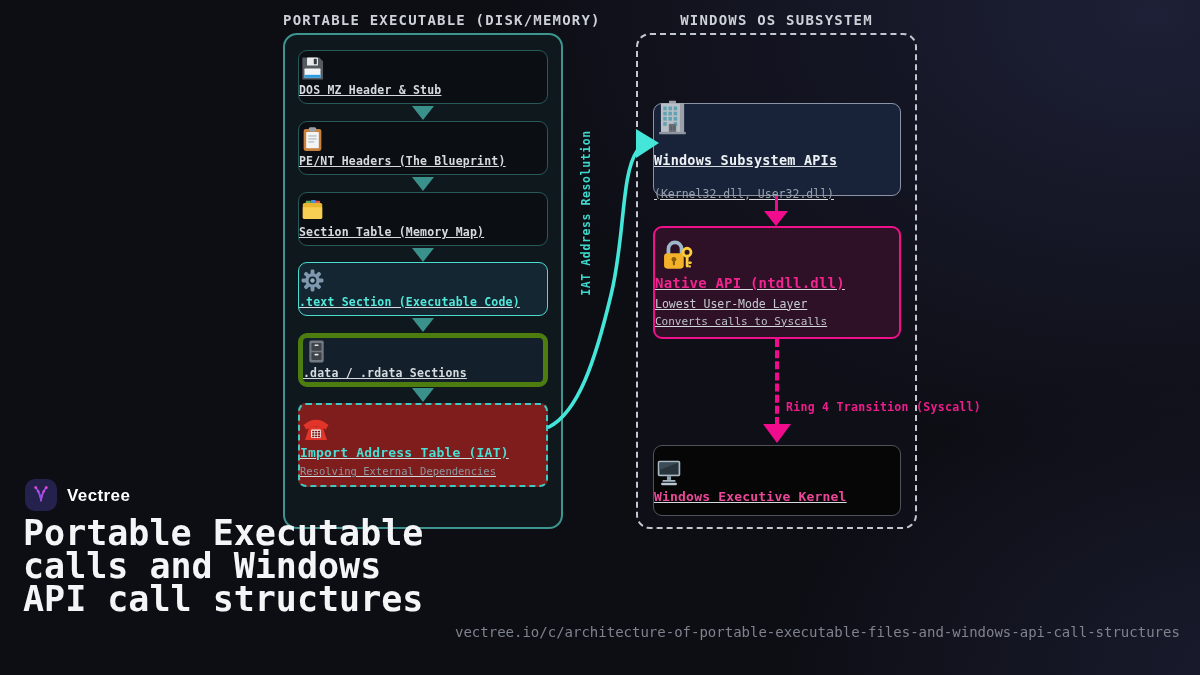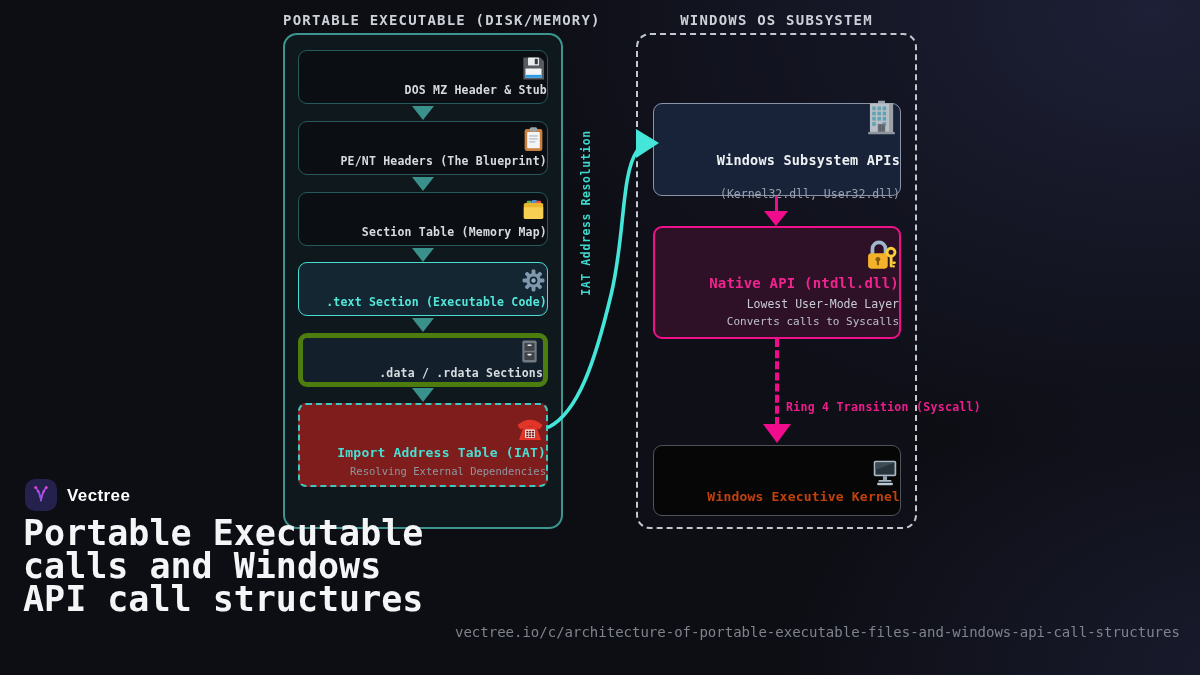--- a/index.html
+++ b/index.html
@@ -30,22 +30,22 @@
     background: #0f191d;
   }
   #os-container {
     left: 636px; top: 33px; width: 281px; height: 496px;
     border: 2px dashed #c3c8d0; border-radius: 14px;
     background: rgba(16,18,28,.35);
   }
 
   
   .node {
-    display: flex; flex-direction: column; align-items: flex-end; justify-content: center;
-    text-align: center; border-radius: 9px;
+    display: flex; flex-direction: column; align-items: flex-start; justify-content: center;
+    text-align: center; border-radius: 9px; text-decoration: underline;
   }
   .node .lbl { font-weight: bold; font-size: 11.5px; color: #d6dbe0; letter-spacing: .2px; }
   .node .sub { font-size: 10.5px; color: #8e979f; margin-top: 3px; }
   .node svg { display: block; }
 
   
   .pe-box { left: 298px; width: 250px; height: 54px; background: #0b0f13; border: 1px solid #27595a; gap: 1px; }
   .pe-box svg { width: 27px; height: 27px; margin-top: -2px; }
   #pe-box-text  { background: #142631; border: 1.5px solid #49ddd2; }
   #pe-box-text .lbl { color: #52e8da; }
@@ -70,21 +70,21 @@
   #os-box-subsystem svg { width: 37px; height: 37px; }
   #os-box-subsystem .lbl { font-size: 13.5px; color: #eef1f4; }
   #os-box-subsystem .sub { font-size: 11.5px; color: #98a0ac; }
   #os-box-native { top: 226px; height: 113px; background: #2f1127; border: 2px solid #ee1189; gap: 2px; }
   #os-box-native svg { width: 40px; height: 35px; }
   #os-box-native .lbl { font-size: 14px; color: #f0248e; }
   #os-box-native .sub  { font-size: 11.5px; color: #c6cbd1; margin-top: 4px; }
   #os-box-native .sub2 { font-size: 11px;  color: #bcc2c8; margin-top: 2px; }
   #os-box-kernel { top: 445px; height: 71px; background: #060607; border: 1px solid #4e535a; gap: 2px; }
   #os-box-kernel svg { width: 30px; height: 30px; }
-  #os-box-kernel .lbl { font-size: 13px; color: #c2410c; }
+  #os-box-kernel .lbl { font-size: 13px; color: #ec4899; }
 
   
   .pink-stem  { left: 775px; top: 196px; width: 3px; height: 16px; background: #f10c8e; }
   .pink-head1 {
     left: 764px; top: 211px; width: 0; height: 0;
     border-left: 12.5px solid transparent; border-right: 12.5px solid transparent;
     border-top: 15px solid #f10c8e;
   }
   .pink-dash  { left: 775px; top: 339px; width: 0; height: 86px; border-left: 4px dashed #f10c8e; }
   .pink-head2 {

